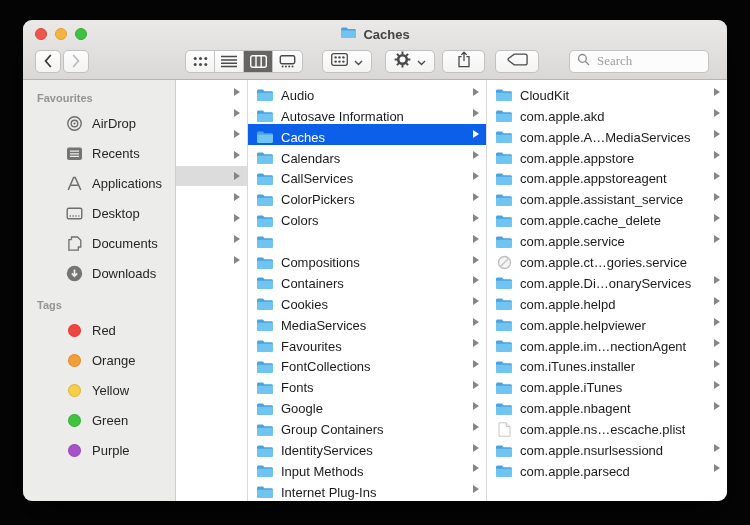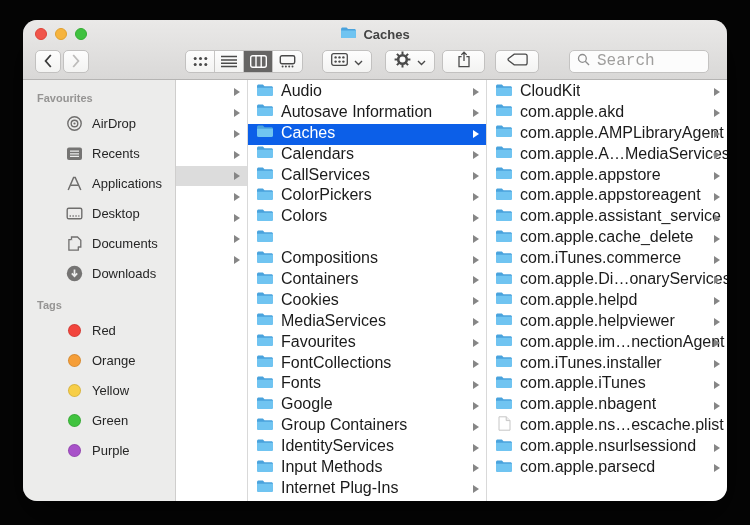--- a/index.html
+++ b/index.html
@@ -4,21 +4,21 @@
 <style>
   html,body{margin:0;padding:0;}
   body{
     width:750px;height:525px;overflow:hidden;position:relative;
     background:#050505;
     font-family:"Liberation Sans","DejaVu Sans",sans-serif;
     -webkit-font-smoothing:antialiased;
   }
   .window{
     position:absolute;left:23px;top:20px;width:704px;height:481px;
-    border-radius:14px;overflow:hidden;background:#737373;
+    border-radius:9px;overflow:hidden;background:#737373;
     box-shadow:0 16px 40px rgba(0,0,0,.65);
   }
   
   .chrome{
     position:relative;height:60px;box-sizing:border-box;
     background:linear-gradient(#eaE9e8,#d9d8d7);
     border-bottom:1px solid #b5b4b3;
   }
   .traffic{position:absolute;left:12px;top:8px;display:flex;gap:8px;}
   .light{width:12px;height:12px;border-radius:50%;box-sizing:border-box;}
@@ -55,22 +55,22 @@
   .seg-btn:last-child{border-right:none;}
   .seg-btn.selected{background:#666564;}
   .drop{gap:6px;padding:0 8px;}
   .search{
     margin-left:30px;width:140px;height:23px;box-sizing:border-box;
     border:1px solid #c4c3c2;border-radius:5px;background:#fcfcfc;
     display:flex;align-items:center;gap:5px;padding:0 7px;
   }
   .search input{
     border:none;outline:none;background:transparent;
-    font-size:16px;width:100%;color:#333;
-    font-family:Liberation Mono, monospace;
+    font-size:13px;width:100%;color:#333;
+    font-family:Liberation Serif, serif;
   }
   .search input::placeholder{color:#9f9e9d;}
   
   .main{position:absolute;top:60px;bottom:0;left:0;right:0;display:flex;}
   .sidebar{
     width:153px;box-sizing:border-box;background:#ececeb;
     border-right:1px solid #cfcecd;padding-top:8px;overflow:hidden;
   }
   .sb-header{
     height:20px;display:flex;align-items:center;padding-left:14px;
@@ -82,22 +82,22 @@
     padding-left:42px;font-size:13px;color:#262626;
   }
   .sb-icon{width:19px;height:19px;display:flex;align-items:center;justify-content:center;}
   .tag-dot{width:13px;height:13px;border-radius:50%;margin:0 3px;box-shadow:inset 0 0 0 1px rgba(0,0,0,.12);}
   .cols{flex:1;display:flex;background:#fff;overflow:hidden;}
   .col{box-sizing:border-box;border-right:1px solid #d9d9d9;padding-top:2px;overflow:hidden;}
   .col1{width:72px;}
   .col2{width:239px;}
   .col3{flex:1;border-right:none;}
   .row{
-    height:20.9px;display:flex;align-items:flex-start;position:relative;
-    padding-left:8px;box-sizing:border-box;font-size:16px;color:#1b1b1b;
+    height:20.9px;display:flex;align-items:flex-end;position:relative;
+    padding-left:8px;box-sizing:border-box;font-size:13px;color:#1b1b1b;
   }
   .row .name{margin-left:7px;white-space:nowrap;overflow:hidden;}
   .row .ficon{width:18px;height:15px;display:flex;align-items:center;justify-content:center;flex:none;}
   .chev{
     position:absolute;right:7px;top:50%;margin-top:-4px;width:0;height:0;
     border-left:6px solid #868686;border-top:4px solid transparent;border-bottom:4px solid transparent;
   }
   .row.selected{background:#0c5fe8;color:#fff;}
   .row.selected .chev{border-left-color:#fff;}
   .row.gray{background:#dcdcdc;}
@@ -564,30 +564,20 @@
             <div class="name">com.apple.akd</div>
             <div class="chev"></div>
           </div>
           <div class="row">
             <div class="ficon">
               <svg width="18" height="14" viewBox="0 0 18 14">
                 <path d="M1 3.2C1 2.1 1.7 1.5 2.7 1.5h4.2l1.6 1.7h6.8c1 0 1.7.6 1.7 1.7v6.4c0 1.1-.7 1.7-1.7 1.7H2.7c-1 0-1.7-.6-1.7-1.7z" fill="#4aa3dd"></path>
                 <path d="M1 4.8h16v6.5c0 1.1-.7 1.7-1.7 1.7H2.7c-1 0-1.7-.6-1.7-1.7z" fill="#70c4f1"></path>
               </svg>
             </div>
-            <div class="name">com.apple.AMPLibraryAgent</div>
-            <div class="chev"></div>
-          </div>
-          <div class="row">
-            <div class="ficon">
-              <svg width="18" height="14" viewBox="0 0 18 14">
-                <path d="M1 3.2C1 2.1 1.7 1.5 2.7 1.5h4.2l1.6 1.7h6.8c1 0 1.7.6 1.7 1.7v6.4c0 1.1-.7 1.7-1.7 1.7H2.7c-1 0-1.7-.6-1.7-1.7z" fill="#4aa3dd"></path>
-                <path d="M1 4.8h16v6.5c0 1.1-.7 1.7-1.7 1.7H2.7c-1 0-1.7-.6-1.7-1.7z" fill="#70c4f1"></path>
-              </svg>
-            </div>
             <div class="name">com.apple.A…MediaServices</div>
             <div class="chev"></div>
           </div>
           <div class="row">
             <div class="ficon">
               <svg width="18" height="14" viewBox="0 0 18 14">
                 <path d="M1 3.2C1 2.1 1.7 1.5 2.7 1.5h4.2l1.6 1.7h6.8c1 0 1.7.6 1.7 1.7v6.4c0 1.1-.7 1.7-1.7 1.7H2.7c-1 0-1.7-.6-1.7-1.7z" fill="#4aa3dd"></path>
                 <path d="M1 4.8h16v6.5c0 1.1-.7 1.7-1.7 1.7H2.7c-1 0-1.7-.6-1.7-1.7z" fill="#70c4f1"></path>
               </svg>
             </div>
@@ -624,22 +614,31 @@
             <div class="name">com.apple.cache_delete</div>
             <div class="chev"></div>
           </div>
           <div class="row">
             <div class="ficon">
               <svg width="18" height="14" viewBox="0 0 18 14">
                 <path d="M1 3.2C1 2.1 1.7 1.5 2.7 1.5h4.2l1.6 1.7h6.8c1 0 1.7.6 1.7 1.7v6.4c0 1.1-.7 1.7-1.7 1.7H2.7c-1 0-1.7-.6-1.7-1.7z" fill="#4aa3dd"></path>
                 <path d="M1 4.8h16v6.5c0 1.1-.7 1.7-1.7 1.7H2.7c-1 0-1.7-.6-1.7-1.7z" fill="#70c4f1"></path>
               </svg>
             </div>
-            <div class="name">com.iTunes.commerce</div>
-            <div class="chev"></div>
+            <div class="name">com.apple.service</div>
+            <div class="chev"></div>
+          </div>
+          <div class="row">
+            <div class="ficon">
+              <svg width="15" height="15" viewBox="0 0 15 15">
+                <circle cx="7.5" cy="7.5" r="6" fill="#f4f4f4" stroke="#bfbfbf" stroke-width="1.4"></circle>
+                <line x1="3.3" y1="11.7" x2="11.7" y2="3.3" stroke="#c6c6c6" stroke-width="1.4"></line>
+              </svg>
+            </div>
+            <div class="name">com.apple.ct…gories.service</div>
           </div>
           <div class="row">
             <div class="ficon">
               <svg width="18" height="14" viewBox="0 0 18 14">
                 <path d="M1 3.2C1 2.1 1.7 1.5 2.7 1.5h4.2l1.6 1.7h6.8c1 0 1.7.6 1.7 1.7v6.4c0 1.1-.7 1.7-1.7 1.7H2.7c-1 0-1.7-.6-1.7-1.7z" fill="#4aa3dd"></path>
                 <path d="M1 4.8h16v6.5c0 1.1-.7 1.7-1.7 1.7H2.7c-1 0-1.7-.6-1.7-1.7z" fill="#70c4f1"></path>
               </svg>
             </div>
             <div class="name">com.apple.Di…onaryServices</div>
             <div class="chev"></div>

